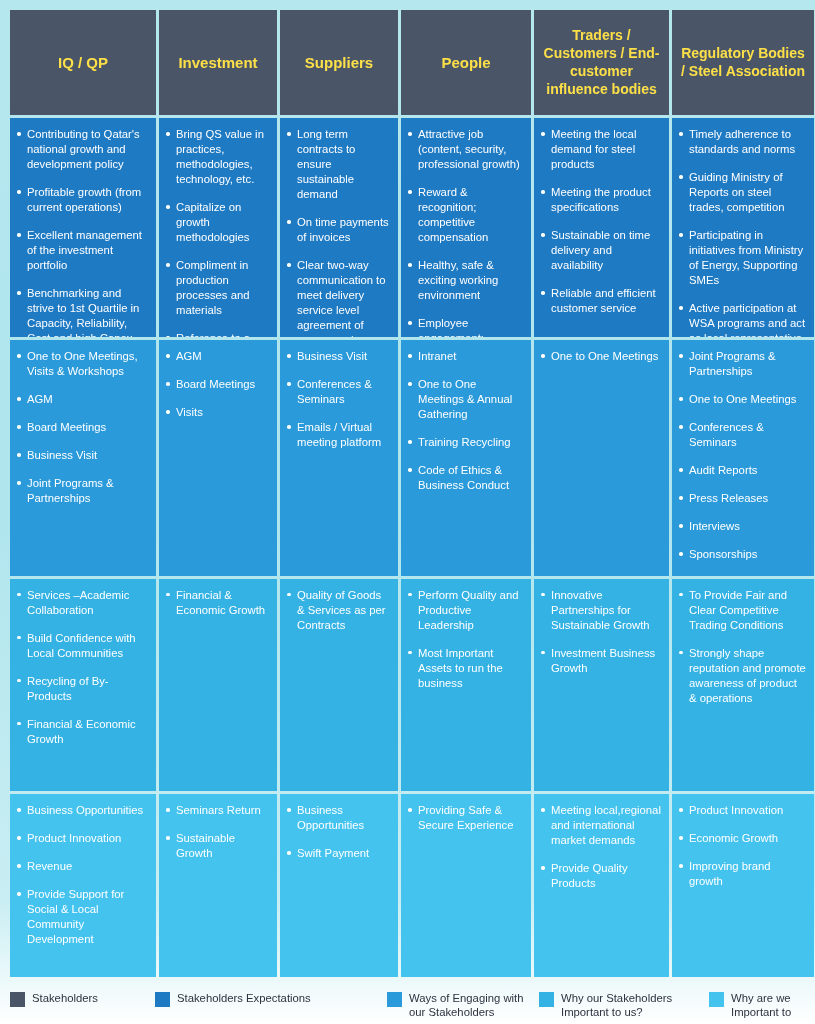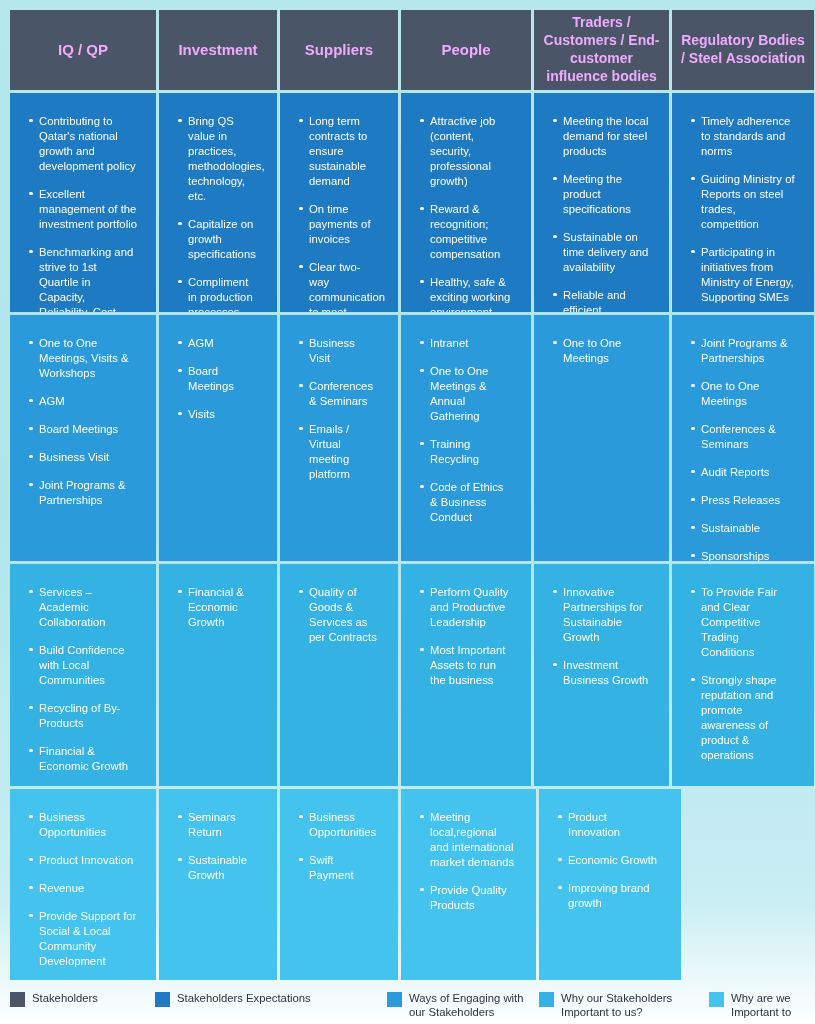--- a/index.html
+++ b/index.html
@@ -45,21 +45,21 @@
   .c1 { width: 118px; flex: 0 0 118px; }
   .c2 { width: 118px; flex: 0 0 118px; }
   .c3 { width: 130px; flex: 0 0 130px; }
   .c4 { width: 135px; flex: 0 0 135px; }
   .c5 { width: 142px; flex: 0 0 142px; }
 
   
   #header-row { height: 110px; }
   .head-cell {
     background: #4a5568;
-    color: #f0abfc;
+    color: #fde047;
     display: flex;
     align-items: center;
     justify-content: center;
     text-align: center;
     font-weight: bold;
     font-size: 15px;
     line-height: 1.28;
     padding: 4px 6px;
   }
   .head-cell.small { font-size: 14px; }
@@ -76,21 +76,21 @@
     color: #ffffff;
     height: 100%;
   }
   #row-expectations .data-cell { background: #1f7ac4; }
   #row-engaging    .data-cell { background: #2a9ada; }
   #row-important   .data-cell { background: #34b2e4; }
   #row-weimportant .data-cell { background: #45c3ef; }
 
   ul.bullets {
     list-style: none;
-    margin: 12px;
+    margin: 0;
     padding: 0;
   }
   ul.bullets li {
     position: relative;
     padding-left: 11px;
     margin-bottom: 13px;
     font-size: 11.3px;
     line-height: 1.33;
     color: #ffffff;
   }
@@ -162,28 +162,29 @@
         </div>
       <div class="cell c5 head-cell small">
           <span>Regulatory Bodies / Steel Association</span>
         </div>
     </div>
 
     <div class="row body-row" id="row-expectations">
       <div class="cell c0 data-cell">
           <ul class="bullets">
             <li>Contributing to Qatar's national growth and development policy</li>
+            <li>Profitable growth (from current operations)</li>
             <li>Excellent management of the investment portfolio</li>
             <li>Benchmarking and strive to 1st Quartile in Capacity, Reliability, Cost and high Capex efficiency</li>
           </ul>
         </div>
       <div class="cell c1 data-cell">
           <ul class="bullets">
             <li>Bring QS value in practices, methodologies, technology, etc.</li>
-            <li>Capitalize on growth specifications</li>
+            <li>Capitalize on growth methodologies</li>
             <li>Compliment in production processes and materials</li>
             <li>Reference to a leading steel manufacturer</li>
           </ul>
         </div>
       <div class="cell c2 data-cell">
           <ul class="bullets">
             <li>Long term contracts to ensure sustainable demand</li>
             <li>On time payments of invoices</li>
             <li>Clear two-way communication to meet delivery service level agreement of resources / material</li>
           </ul>
@@ -251,21 +252,21 @@
             <li>One to One Meetings</li>
           </ul>
         </div>
       <div class="cell c5 data-cell">
           <ul class="bullets">
             <li>Joint Programs &amp; Partnerships</li>
             <li>One to One Meetings</li>
             <li>Conferences &amp; Seminars</li>
             <li>Audit Reports</li>
             <li>Press Releases</li>
-            <li>Sustainable</li>
+            <li>Interviews</li>
             <li>Sponsorships</li>
           </ul>
         </div>
     </div>
 
     <div class="row body-row" id="row-important">
       <div class="cell c0 data-cell">
           <ul class="bullets">
             <li>Services –Academic Collaboration</li>
             <li>Build Confidence with Local Communities</li>
@@ -317,20 +318,25 @@
             <li>Seminars Return</li>
             <li>Sustainable Growth</li>
           </ul>
         </div>
       <div class="cell c2 data-cell">
           <ul class="bullets">
             <li>Business Opportunities</li>
             <li>Swift Payment</li>
           </ul>
         </div>
+      <div class="cell c3 data-cell">
+          <ul class="bullets">
+            <li>Providing Safe &amp; Secure Experience</li>
+          </ul>
+        </div>
       <div class="cell c4 data-cell">
           <ul class="bullets">
             <li>Meeting local,regional and international market demands</li>
             <li>Provide Quality Products</li>
           </ul>
         </div>
       <div class="cell c5 data-cell">
           <ul class="bullets">
             <li>Product Innovation</li>
             <li>Economic Growth</li>

